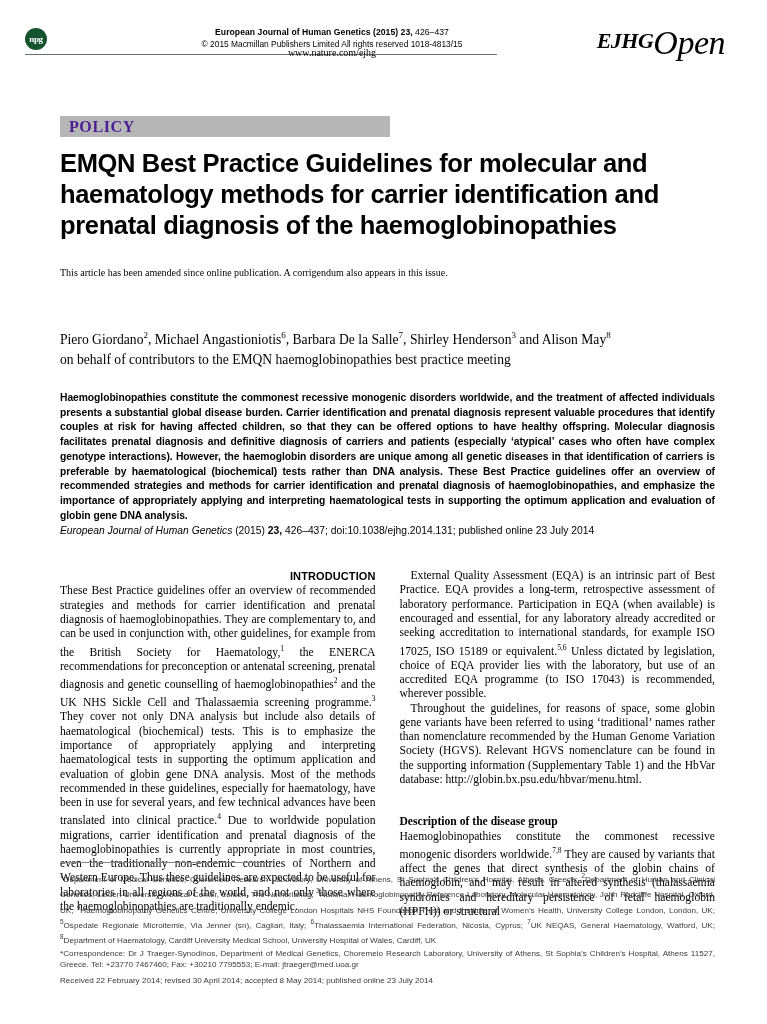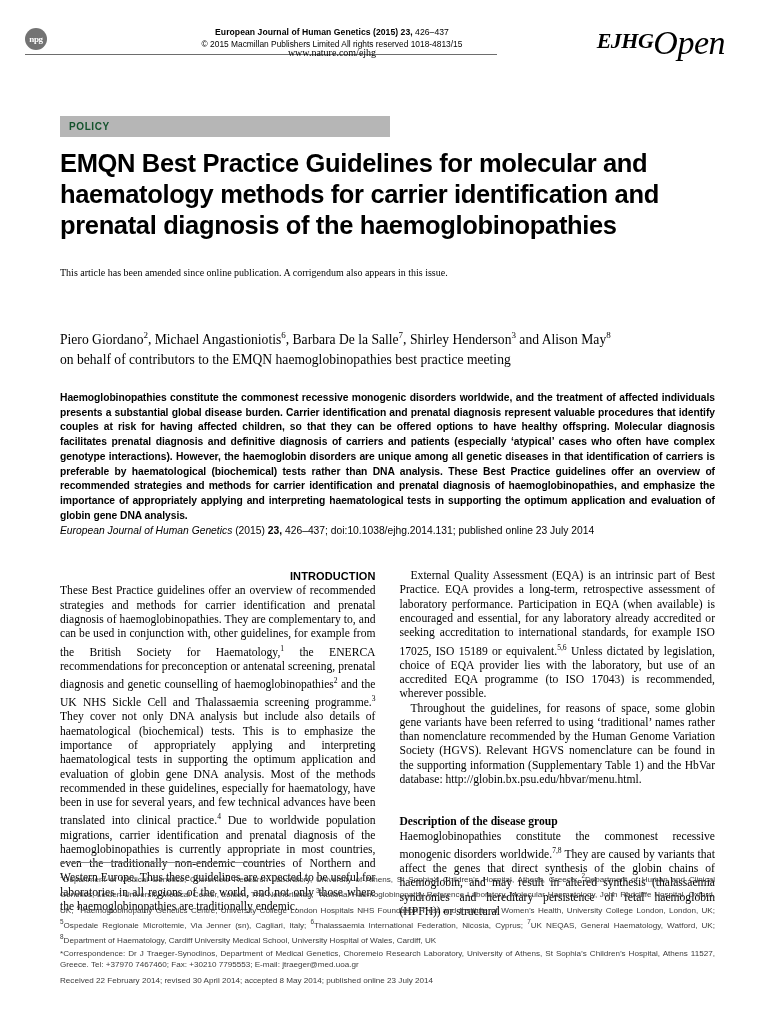--- a/index.html
+++ b/index.html
@@ -29,21 +29,21 @@
     padding: 26px 52px 0 24px;
     height: 64px;
   }
   .npg-logo {
     position: absolute;
     left: 25px;
     top: 28px;
     width: 22px;
     height: 22px;
     border-radius: 50%;
-    background: #737373;
+    background: #14532d;
     color: #ffffff;
     font-family: "Liberation Serif", serif;
     font-weight: bold;
     font-size: 9px;
     line-height: 22px;
     text-align: center;
     letter-spacing: -0.3px;
   }
   .mast-center {
     position: absolute;
@@ -106,24 +106,24 @@
   }
   .policy-bar {
     margin-top: 26px;
     width: 330px;
     height: 21px;
     background: #b6b6b6;
     display: flex;
     align-items: center;
   }
   .policy-bar span {
-    font-family: Liberation Sans, sans-serif;
-    font-weight: bold;
-    font-size: 10px;
-    color: #14532d;
+    font-family: Liberation Serif, serif;
+    font-weight: bold;
+    font-size: 16px;
+    color: #4c1d95;
     letter-spacing: 0.6px;
     padding-left: 9px;
   }
   .article-title {
     margin-top: 11px;
     font-family: "Liberation Sans", sans-serif;
     font-weight: bold;
     font-size: 25.5px;
     line-height: 31px;
     letter-spacing: -0.35px;
@@ -299,18 +299,18 @@
       </div>
 
     </div>
   </div>
 
   <div class="footnotes">
     <div class="foot-rule"></div>
 
     <div class="affil"><sup>1</sup>Department of Medical Genetics, Choremeio Research Laboratory, University of Athens, St Sophia’s Children’s Hospital, Athens, Greece; <sup>2</sup>Department of Human and Clinical Genetics, Leiden University Medical Center, Leiden, The Netherlands; <sup>3</sup>National Haemoglobinopathy Reference Laboratory, Molecular Haematology, John Radcliffe Hospital, Oxford, UK; <sup>4</sup>Haemoglobinopathy Genetics Centre, University College London Hospitals NHS Foundation Trust and Institute of Women’s Health, University College London, London, UK; <sup>5</sup>Ospedale Regionale Microitemie, Via Jenner (sn), Cagliari, Italy; <sup>6</sup>Thalassaemia International Federation, Nicosia, Cyprus; <sup>7</sup>UK NEQAS, General Haematology, Watford, UK; <sup>8</sup>Department of Haematology, Cardiff University Medical School, University Hospital of Wales, Cardiff, UK</div>
 
-    <div class="corr">*Correspondence: Dr J Traeger-Synodinos, Department of Medical Genetics, Choremeio Research Laboratory, University of Athens, St Sophia’s Children’s Hospital, Athens 11527, Greece. Tel: +37970 7467460; Fax: +30210 7795553; E-mail: jtraeger@med.uoa.gr</div>
+    <div class="corr">*Correspondence: Dr J Traeger-Synodinos, Department of Medical Genetics, Choremeio Research Laboratory, University of Athens, St Sophia’s Children’s Hospital, Athens 11527, Greece. Tel: +23770 7467460; Fax: +30210 7795553; E-mail: jtraeger@med.uoa.gr</div>
 
     <div class="received">Received 22 February 2014; revised 30 April 2014; accepted 8 May 2014; published online 23 July 2014</div>
   </div>
 
 </div>
 
 </body></html>

